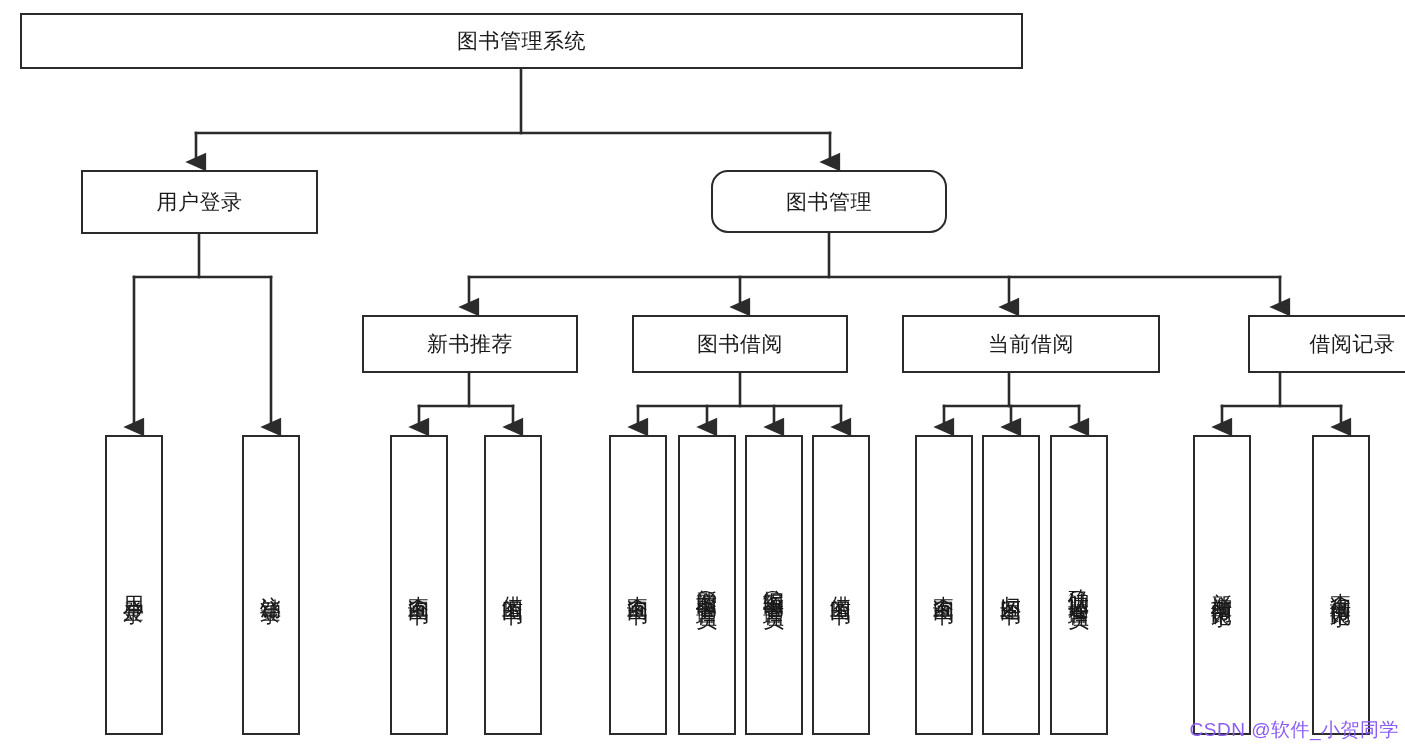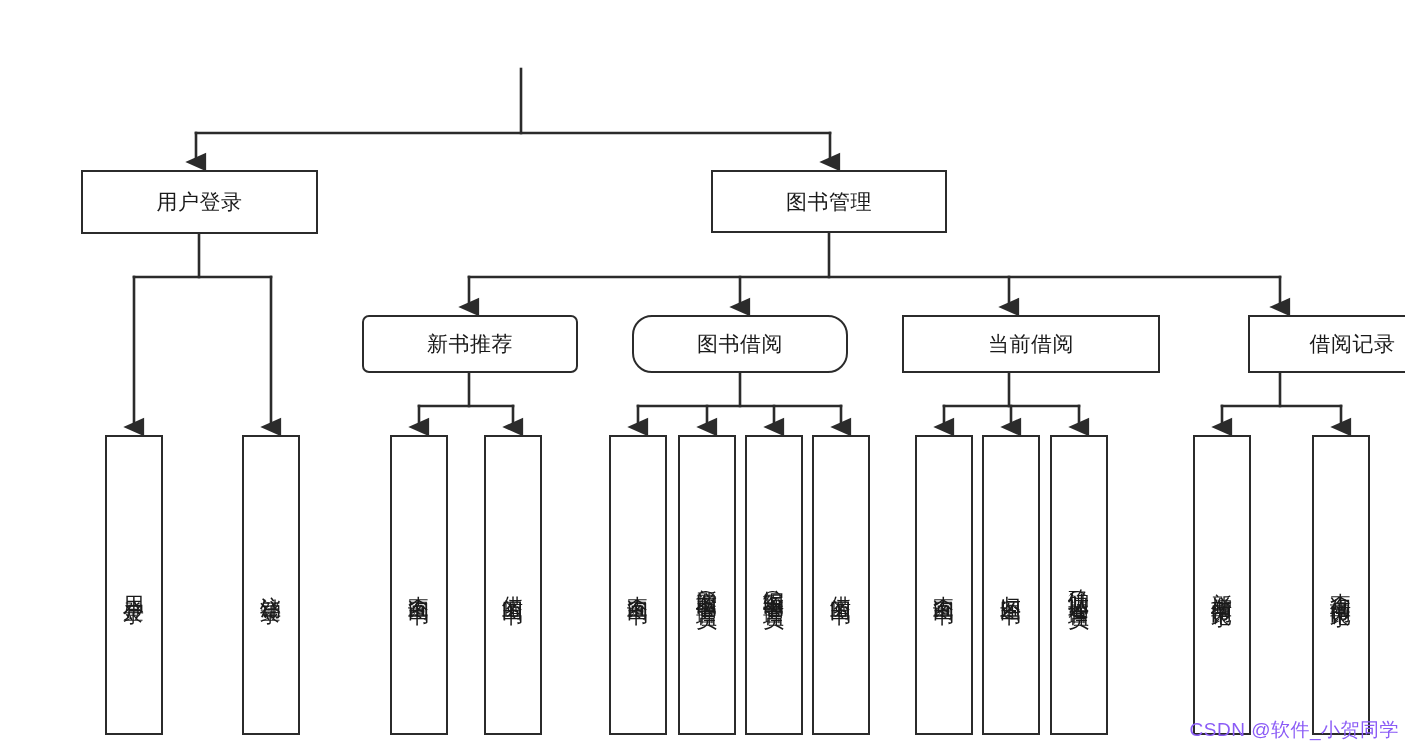--- a/index.html
+++ b/index.html
@@ -61,32 +61,35 @@
       <path d="M1011,406 L1011,427" marker-end="url(#arrow)"></path>
       <path d="M1079,406 L1079,427" marker-end="url(#arrow)"></path>
 
       <path d="M1280,373 L1280,406"></path>
       <path d="M1222,406 L1341,406"></path>
       <path d="M1222,406 L1222,427" marker-end="url(#arrow)"></path>
       <path d="M1341,406 L1341,427" marker-end="url(#arrow)"></path>
     </g>
   </svg>
 
+  <div class="node h-node" style="left:20px;top:13px;width:1003px;height:56px;">
+    <span class="lbl">图书管理系统</span>
+  </div>
 
   <div class="node h-node" style="left:81px;top:170px;width:237px;height:64px;">
     <span class="lbl">用户登录</span>
   </div>
-  <div class="node h-node" style="left:711px;top:170px;width:236px;height:63px;">
+  <div class="node h-node" style="left:711px;top:170px;width:236px;height:63px;border-radius:17px;">
     <span class="lbl">图书管理</span>
   </div>
 
-  <div class="node h-node" style="left:362px;top:315px;width:216px;height:58px;border-radius:7px;">
+  <div class="node h-node" style="left:362px;top:315px;width:216px;height:58px;">
     <span class="lbl">新书推荐</span>
   </div>
-  <div class="node h-node" style="left:632px;top:315px;width:216px;height:58px;border-radius:20px;">
+  <div class="node h-node" style="left:632px;top:315px;width:216px;height:58px;">
     <span class="lbl">图书借阅</span>
   </div>
   <div class="node h-node" style="left:902px;top:315px;width:258px;height:58px;">
     <span class="lbl">当前借阅</span>
   </div>
   <div class="node h-node" style="left:1224px;top:315px;width:209px;height:58px;margin-left:24px;">
     <span class="lbl">借阅记录</span>
   </div>
 
   <div class="node v-node" style="left:105px;top:435px;width:58px;height:300px;">

